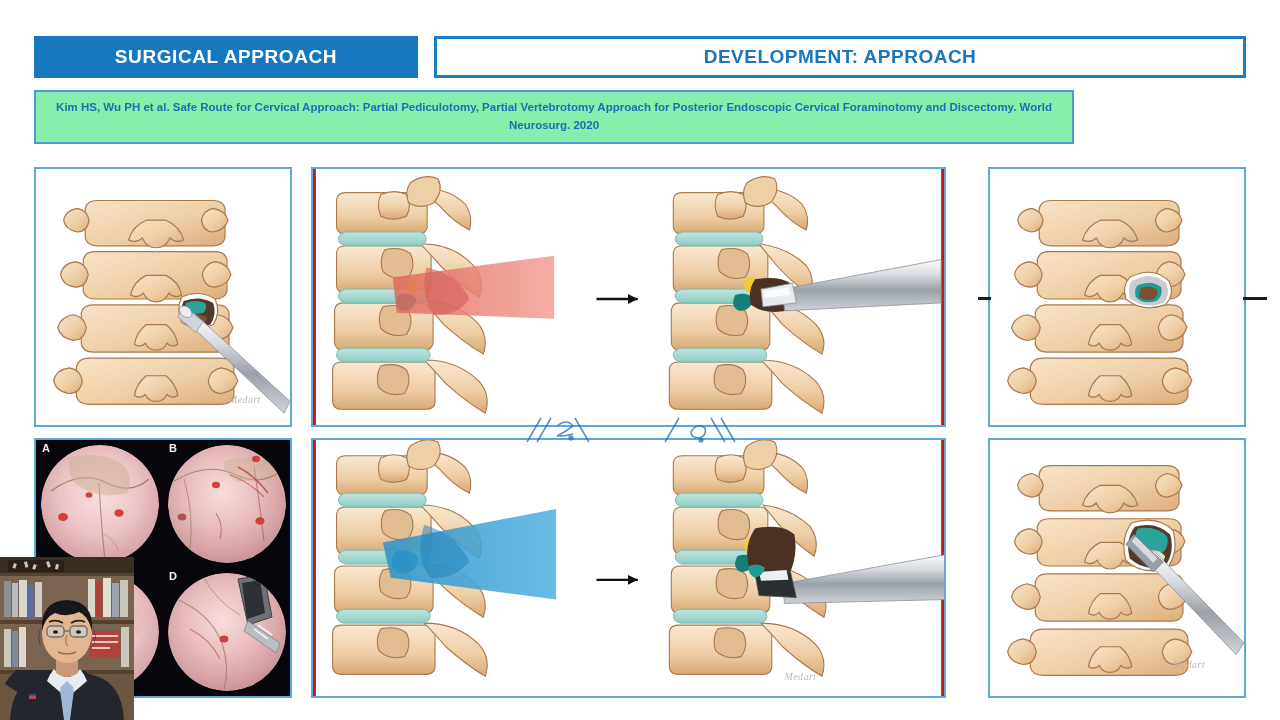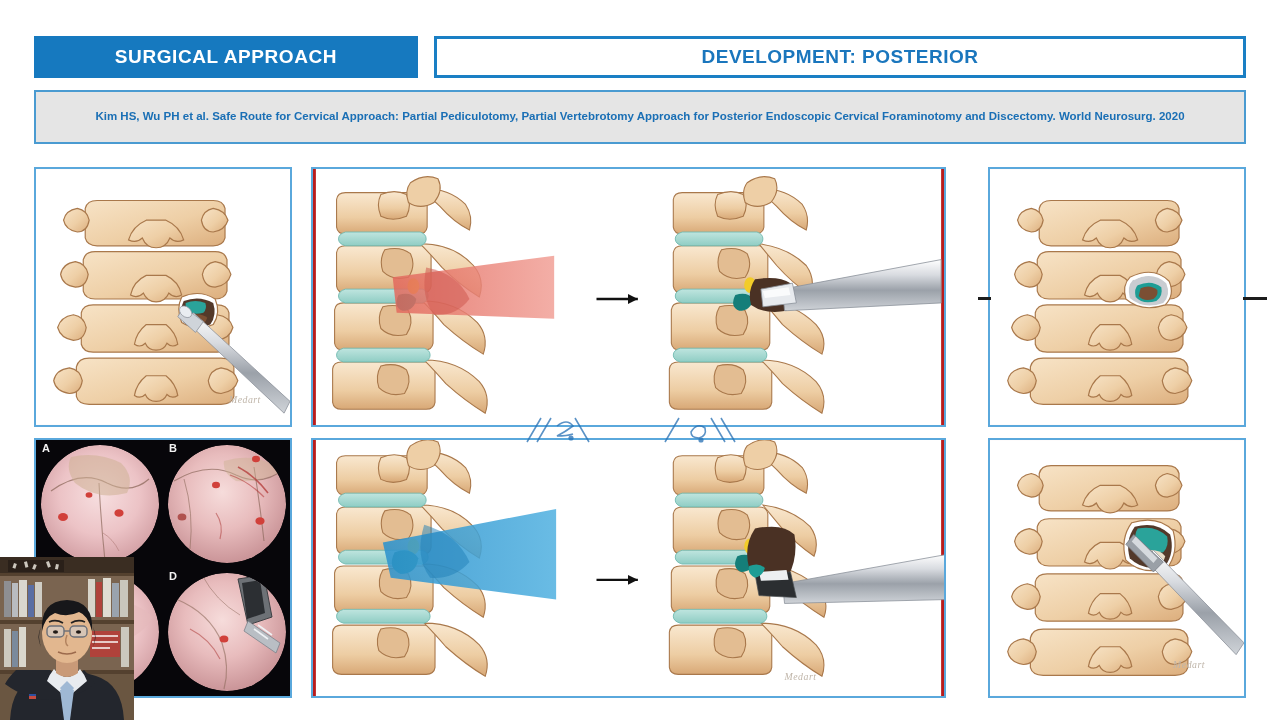--- a/index.html
+++ b/index.html
@@ -11,22 +11,22 @@
   .hdr-row{position:absolute;left:0;top:36px;width:1252px;height:42px;}
   .hdr-blue{position:absolute;left:34px;top:0;width:384px;height:42px;
     background:#1679bf;display:flex;align-items:center;justify-content:center;}
   .hdr-blue span{color:#ffffff;font-size:19px;font-weight:bold;letter-spacing:.6px;}
   .hdr-white{position:absolute;left:434px;top:0;width:812px;height:42px;
     background:#ffffff;border:3px solid #1a7fc4;box-sizing:border-box;
     display:flex;align-items:center;justify-content:center;}
   .hdr-white span{color:#1a76bd;font-size:19px;font-weight:bold;letter-spacing:.5px;}
 
   
-  .cite{position:absolute;left:34px;top:90px;width:1212px;height:54px;
-    background:#e5e5e5;border:2px solid #4a9bd1;box-sizing:border-box;
+  .cite{position:absolute;left:34px;top:90px;width:1040px;height:54px;
+    background:#86efac;border:2px solid #4a9bd1;box-sizing:border-box;
     display:flex;align-items:center;justify-content:center;padding:4px 14px;}
   .cite p{margin:0;color:#1a6fb5;font-size:11.5px;font-weight:bold;
     line-height:1.55;text-align:center;}
 
   
   .panel{position:absolute;background:#b91c1c;border:2px solid #5aa8dc;
     box-sizing:border-box;overflow:hidden;}
   .p-tl{left:34px;  top:167px; width:258px; height:260px;}
   .p-tc{left:311px; top:167px; width:635px; height:260px;}
   .p-tr{left:988px; top:167px; width:258px; height:260px;}
@@ -63,21 +63,21 @@
 </head>
 <body>
 
 <div class="slide">
 
   <div class="hdr-row">
     <div class="hdr-blue">
       <span>SURGICAL APPROACH</span>
     </div>
     <div class="hdr-white">
-      <span>DEVELOPMENT: POSTERIOR</span>
+      <span>DEVELOPMENT: APPROACH</span>
     </div>
   </div>
 
   <div class="cite">
     <p>Kim HS, Wu PH et al. Safe Route for Cervical Approach: Partial Pediculotomy, Partial Vertebrotomy Approach for Posterior Endoscopic Cervical Foraminotomy and Discectomy. World Neurosurg. 2020</p>
   </div>
 
   <svg width="0" height="0" style="position:absolute" aria-hidden="true">
     <defs>
       <linearGradient id="boneG" x1="0" y1="0" x2="1" y2="1">

